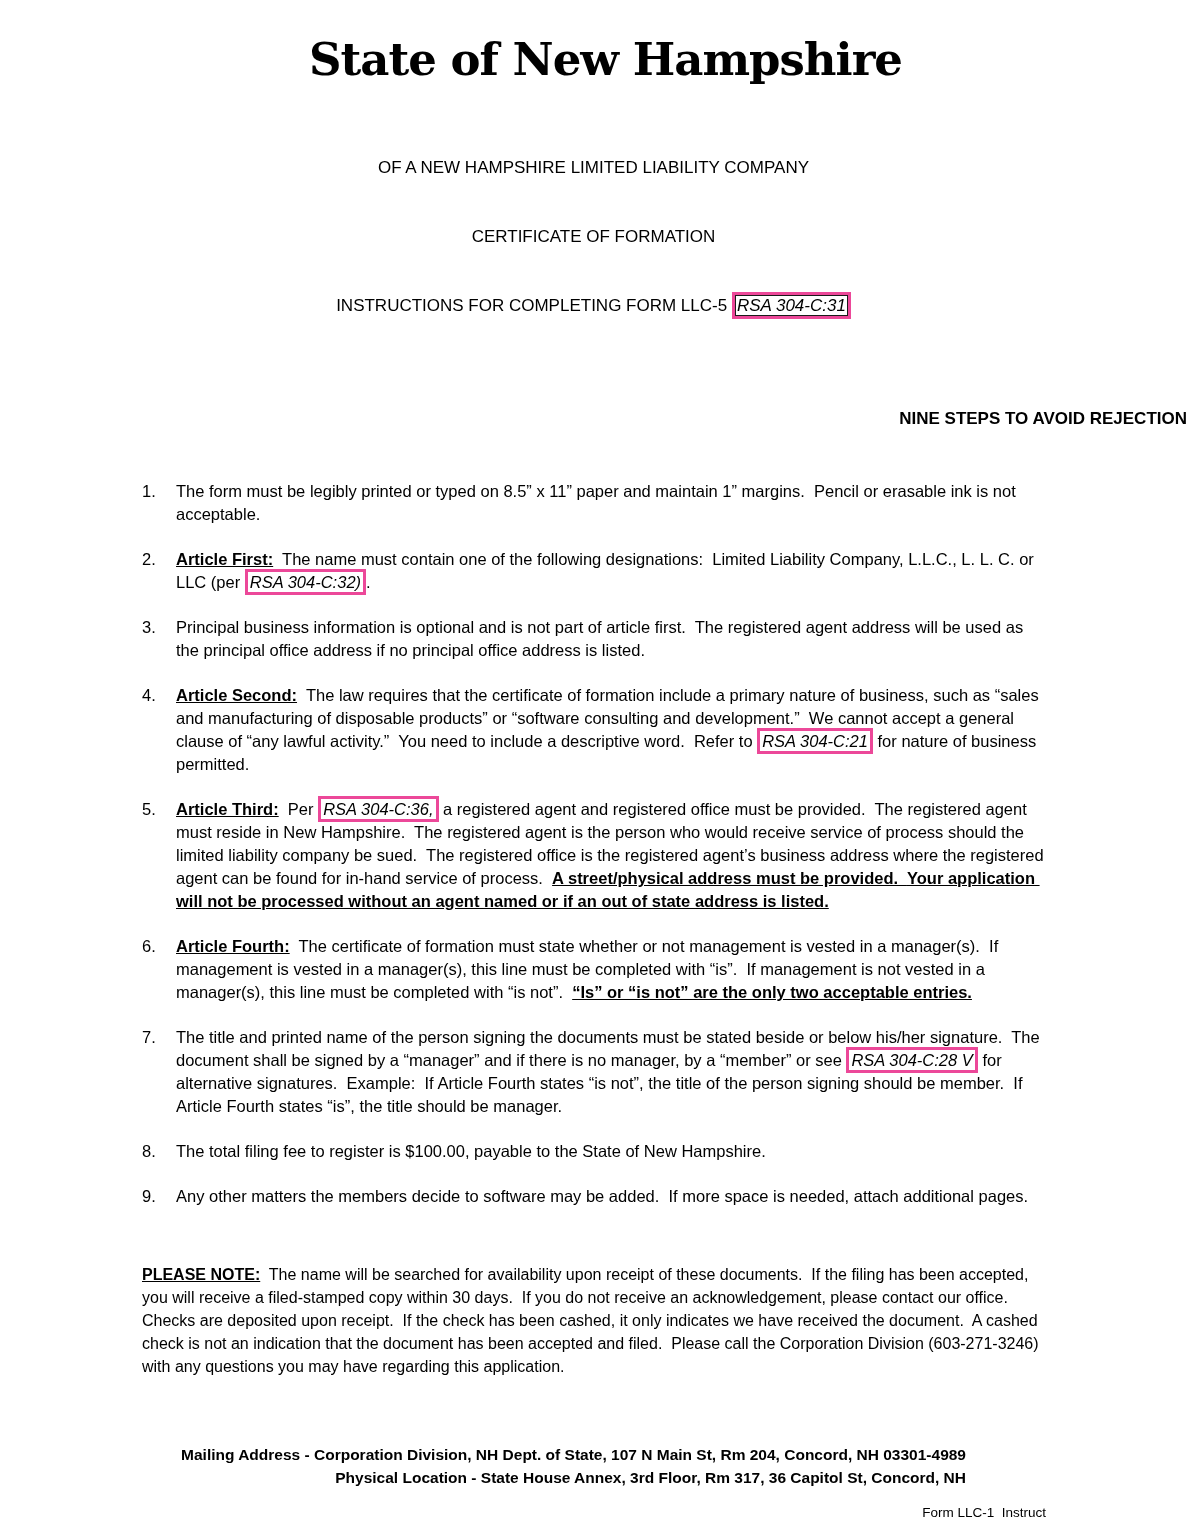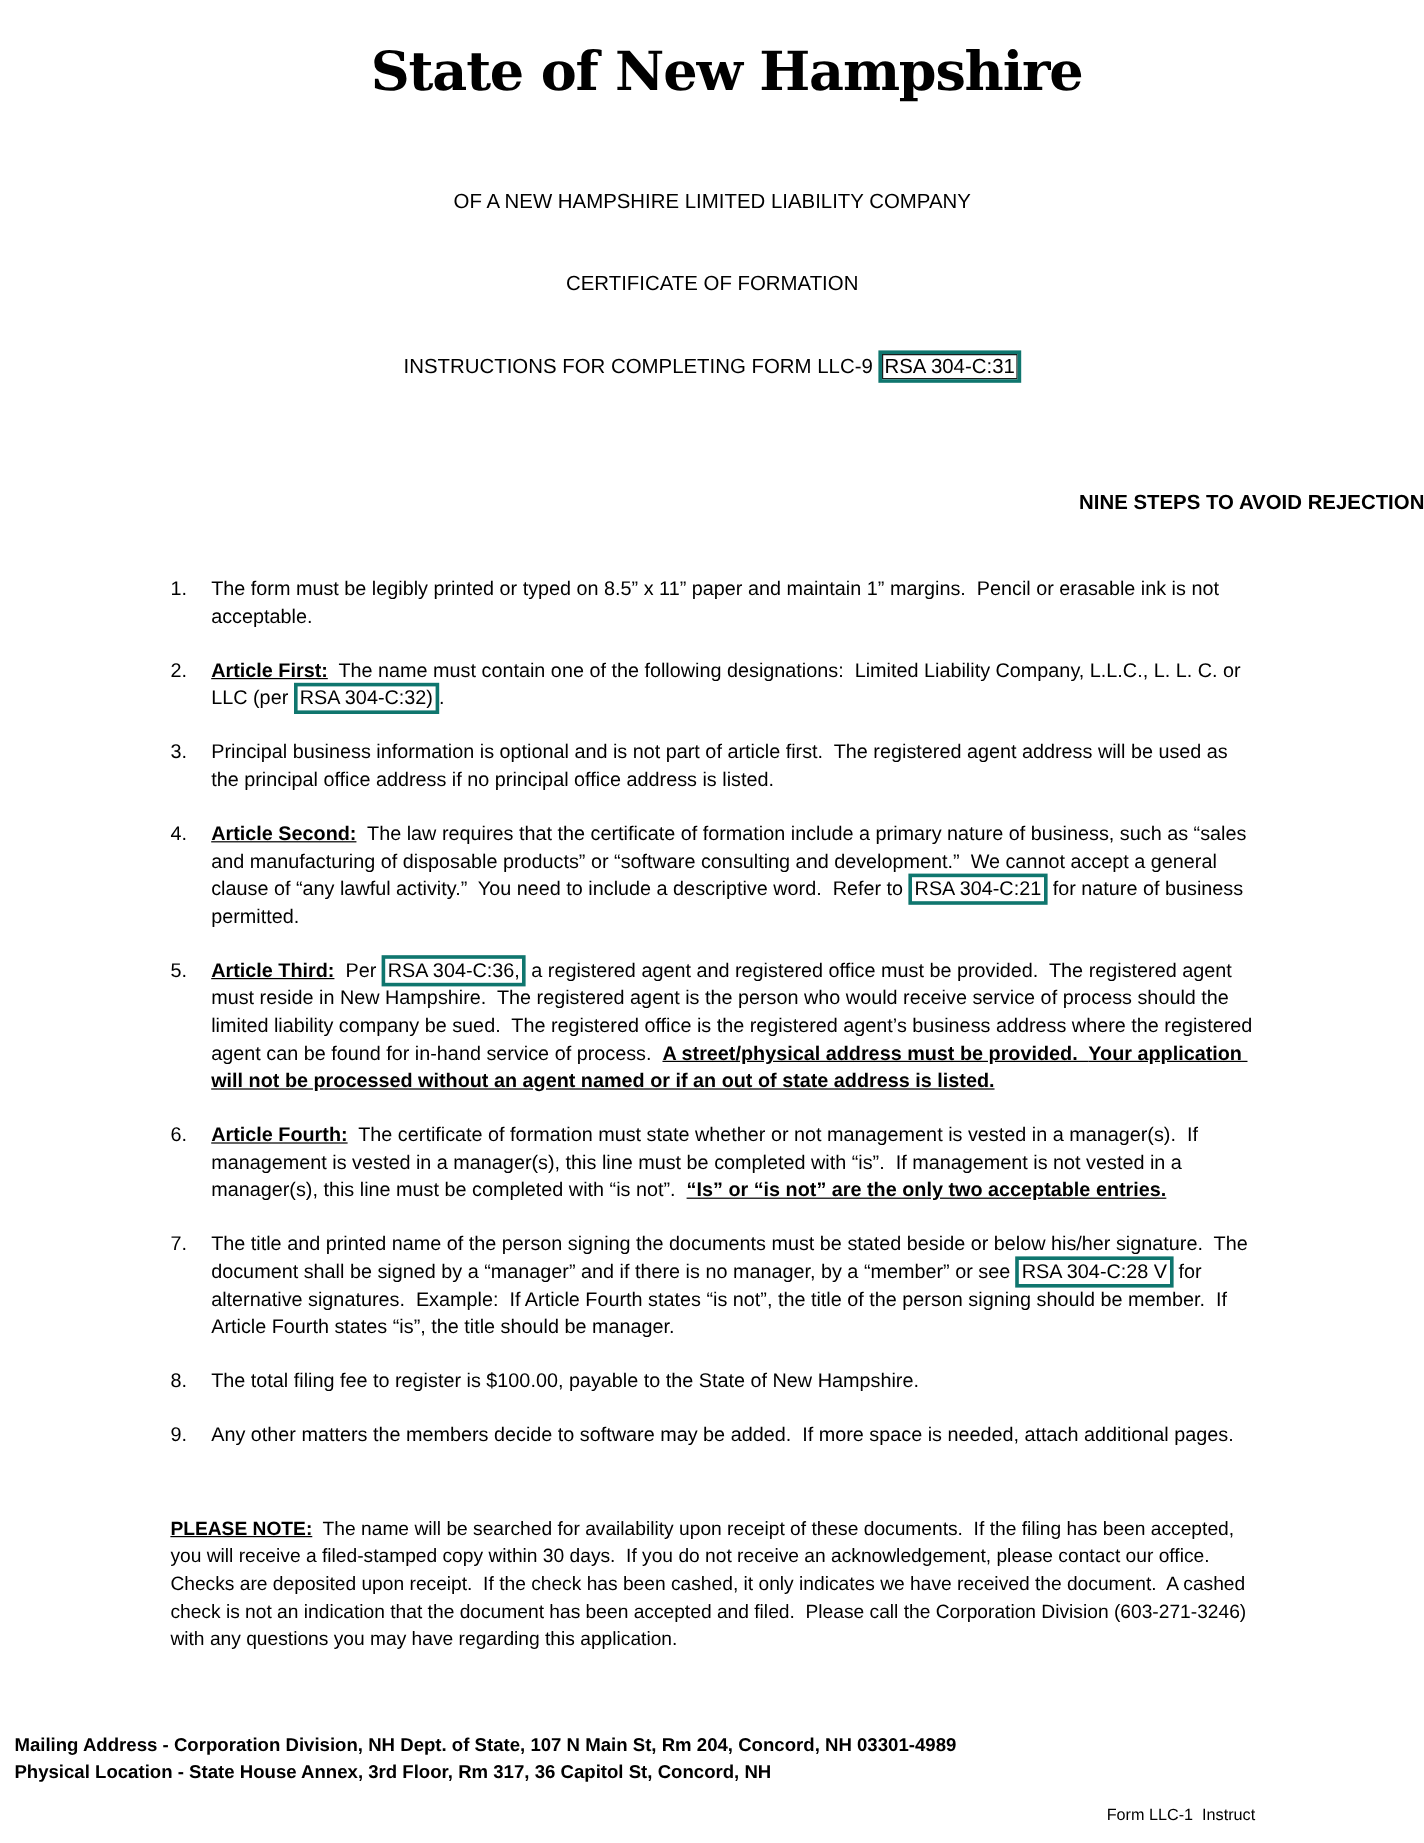--- a/index.html
+++ b/index.html
@@ -67,33 +67,34 @@
   .note {
     margin: 55px 141px 0 142px;
     width: 904px;
     font-size: 16px;
     line-height: 23px;
     white-space: pre-wrap;
   }
   .b { font-weight: bold; text-decoration: underline; }
   .u { text-decoration: underline; }
   .linkbox {
-    border: 3px solid #0f766e;
+    border: 3px solid #ec4899;
     padding: 1px 2px;
     white-space: nowrap;
+    font-style: italic;
   }
   .linkbox.inner-line {
     box-shadow: inset 0 0 0 1px #1a1a1a;
   }
   .footer {
     position: absolute;
     bottom: 47px;
-    left: 12px;
+    left: 0;
     width: 966px;
-    text-align: left;
+    text-align: right;
     font-weight: bold;
     font-size: 15.5px;
     line-height: 23px;
   }
   .form-id {
     position: absolute;
     bottom: 16px;
     right: 141px;
     font-size: 13.5px;
     white-space: pre-wrap;
@@ -102,21 +103,21 @@
 </head>
 <body>
 
 <div class="page">
 
   <div class="doc-title">State of New Hampshire</div>
 
   <div class="subtitle-block">
     <div>OF A NEW HAMPSHIRE LIMITED LIABILITY COMPANY</div>
     <div>CERTIFICATE OF FORMATION</div>
-    <div><span>INSTRUCTIONS FOR COMPLETING FORM LLC-9 </span><span class="linkbox inner-line">RSA 304-C:31</span></div>
+    <div><span>INSTRUCTIONS FOR COMPLETING FORM LLC-5 </span><span class="linkbox inner-line">RSA 304-C:31</span></div>
   </div>
 
   <div class="section-heading">NINE STEPS TO AVOID REJECTION</div>
 
   <div class="steps">
     <div class="step">
       <span class="step-num">1.</span>
       <span class="step-text"><span>The form must be legibly printed or typed on 8.5” x 11” paper and maintain 1” margins.  Pencil or erasable ink is not acceptable.</span></span>
     </div>
 

